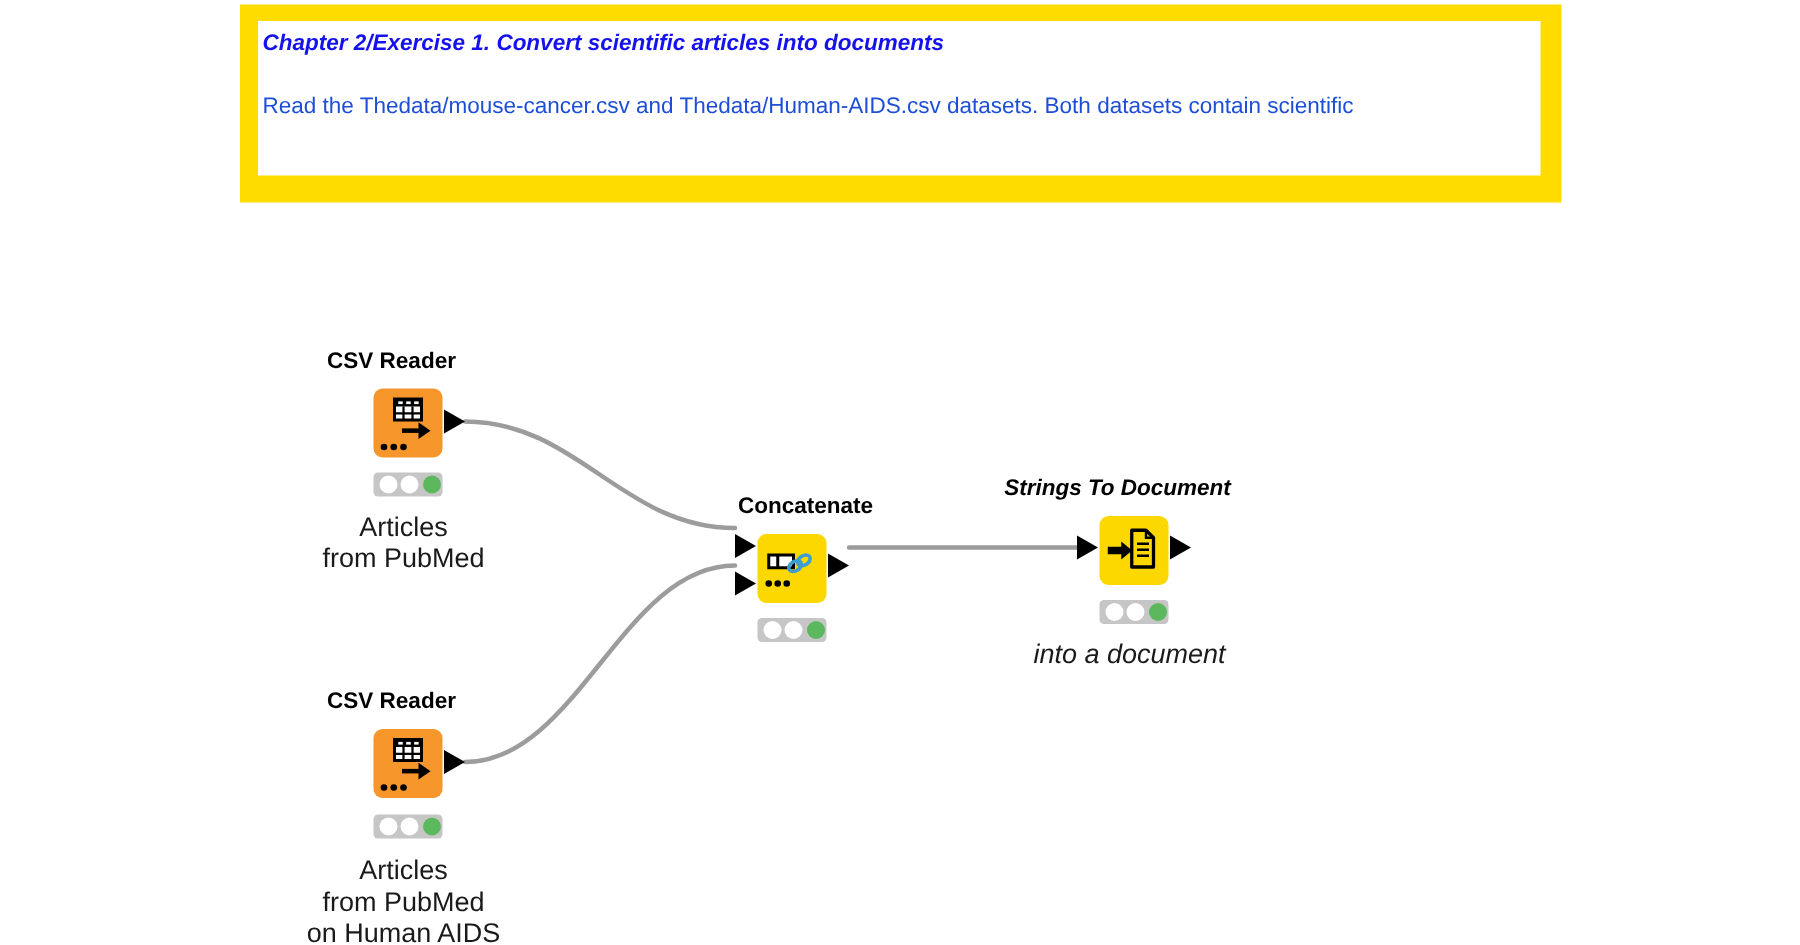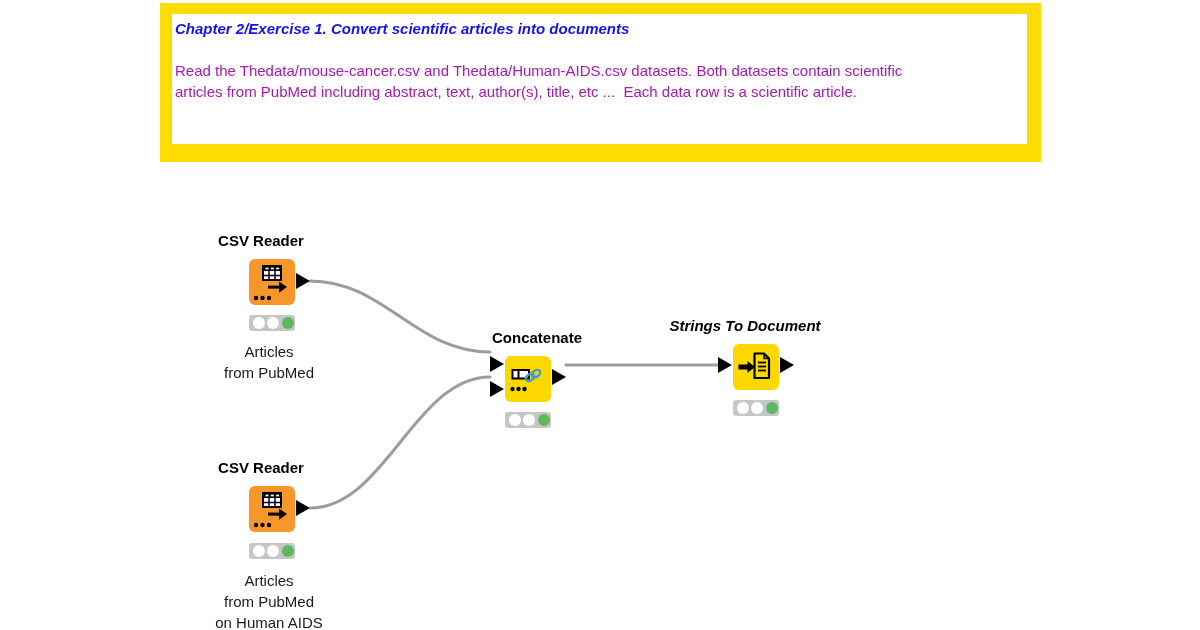--- a/index.html
+++ b/index.html
@@ -8,37 +8,37 @@
     background: #ffffff;
     font-family: "Liberation Sans", sans-serif;
     position: relative;
     overflow: hidden;
   }
 
   
   .annotation {
     position: absolute;
     left: 160px; top: 3px;
-    width: 881px; height: 159px;
+    width: 881px; height: 132px;
     box-sizing: border-box;
     background: #ffffff;
     border-style: solid;
     border-color: var(--annotation_border, #FFDC00);
     border-width: 11px 14px 18px 12px;
     padding: 4px 8px 0 3px;
   }
   .ann-title {
     color: var(--annotation_title, #1612EE);
     font-size: 15px; font-weight: bold; font-style: italic;
     line-height: 21px;
     margin-bottom: 21px;
     white-space: pre-wrap;
   }
   .ann-line {
-    color: #a21caf;
+    color: #1d4ed8;
     font-size: 15px; line-height: 21px; min-height: 21px;
     white-space: pre-wrap;
   }
 
   
   svg.wires {
     position: absolute; left: 0; top: 0;
     width: 1200px; height: 630px;
     pointer-events: none;
   }
@@ -68,21 +68,21 @@
     text-align: center;
     font-size: 15px; font-weight: bold; color: #000;
     line-height: 20px;
     white-space: nowrap;
   }
   .node-comment {
     position: absolute;
     left: 50%;
     width: 240px; margin-left: -120px;
     text-align: center;
-    font-size: 15px; color: #1a1a1a;
+    font-size: 18px; color: #1a1a1a;
     line-height: 21px;
     white-space: nowrap;
   }
 
   .port {
     position: absolute;
     width: 0; height: 0;
     border-top: 8px solid transparent;
     border-bottom: 8px solid transparent;
     border-left: 14px solid #000;
@@ -111,21 +111,20 @@
   .chain { stroke: var(--chain_blue, #3D9CD2); fill: none; stroke-width: 2.4; }
 </style>
 </head>
 <body>
 
 <div>
 
   <div class="annotation">
     <div class="ann-title">Chapter 2/Exercise 1. Convert scientific articles into documents</div>
     <div class="ann-line">Read the Thedata/mouse-cancer.csv and Thedata/Human-AIDS.csv datasets. Both datasets contain scientific</div>
-    <div class="ann-line">articles from PubMed including abstract, text, author(s), title, etc ...  Each data row is a scientific article.</div>
     <div class="ann-line"></div>
   </div>
 
   <svg class="wires">
     <path class="wire" d="M 310 281 C 385 281 415 352 490 352"></path>
     <path class="wire" d="M 310 508 C 385 508 415 377 490 377"></path>
     <path class="wire" d="M 566 365 L 718 365"></path>
   </svg>
 
   <div class="node-group" style="left:249px; top:259px;">
@@ -210,20 +209,21 @@
       </svg>
     </div>
     <div class="port" style="left:-15px; top:13px;"></div>
     <div class="port" style="left:47px; top:13px;"></div>
     <div class="traffic-light" data-status="executed">
       <div class="lamp"></div>
       <div class="lamp"></div>
       <div class="lamp"></div>
     </div>
     <div class="node-comment" style="top:82px;">
+      <div>into a document</div>
     </div>
   </div>
 
   <div class="node-group" style="left:249px; top:486px;">
     <div class="node-name">CSV Reader</div>
     <div class="node-body orange">
       <svg width="46" height="46" viewBox="0 0 46 46">
         <rect x="14" y="7" width="18" height="14" fill="#fff" stroke="#000" stroke-width="2"></rect>
         <rect x="14" y="7" width="18" height="5" fill="#000"></rect>
         <g fill="#fff">

